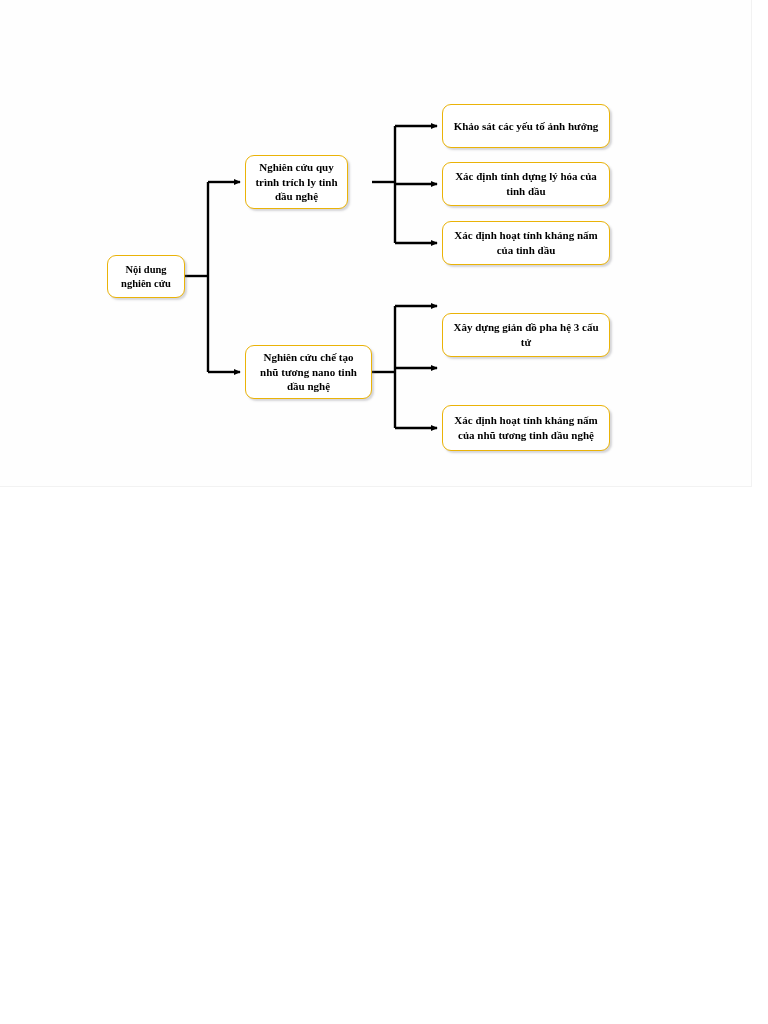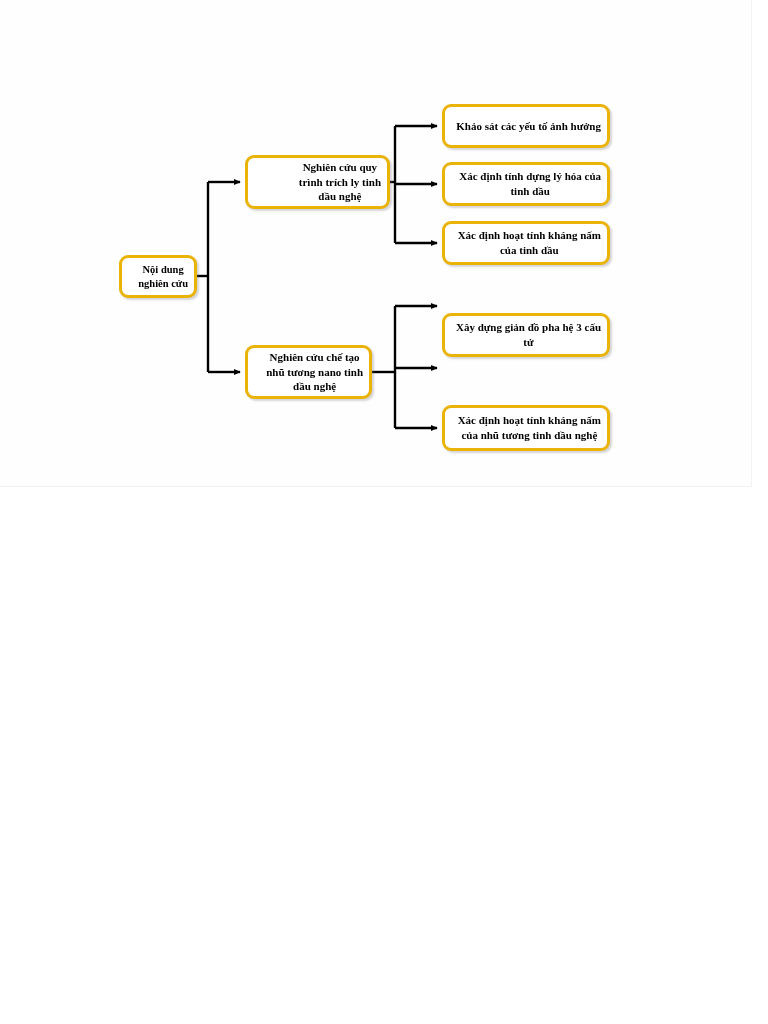--- a/index.html
+++ b/index.html
@@ -41,39 +41,39 @@
     top: 0;
     width: 768px;
     height: 520px;
   }
 
   
   .node {
     position: absolute;
     box-sizing: border-box;
     background: #ffffff;
-    border: 3px solid #eab308;
+    border: 1px solid #eab308;
     border-radius: 9px;
     display: flex;
     align-items: center;
-    justify-content: flex-end;
+    justify-content: center;
     text-align: center;
     color: #000000;
     font-weight: bold;
     line-height: 1.32;
     box-shadow: 2px 2px 2px rgba(120,120,130,0.30);
     z-index: 3;
   }
   .node-label {
     display: block;
     padding: 0 6px;
     white-space: pre-line;
   }
 
-  .node.root        { font-size: 10.5px; margin-left: 12px; }
+  .node.root        { font-size: 10.5px; }
   .node.branch      { font-size: 11px; }
   .node.leaf        { font-size: 11px; }
 </style>
 </head>
 <body>
 
 <div id="page-sheet"></div>
 
 <div id="diagram">
 
@@ -105,21 +105,21 @@
       <path d="M395,368 L437,368" marker-end="url(#arrow)"></path>
       <path d="M395,428 L437,428" marker-end="url(#arrow)"></path>
     </g>
   </svg>
 
   <div class="node root" style="left:107px; top:255px; width:78px; height:43px;">
     <span class="node-label">Nội dung
 nghiên cứu</span>
   </div>
 
-  <div class="node branch" style="left:245px; top:155px; width:145px; height:54px;">
+  <div class="node branch" style="left:245px; top:155px; width:103px; height:54px;">
     <span class="node-label">Nghiên cứu quy
 trình trích ly tinh
 dầu nghệ</span>
   </div>
 
   <div class="node branch" style="left:245px; top:345px; width:127px; height:54px;">
     <span class="node-label">Nghiên cứu chế tạo
 nhũ tương nano tinh
 dầu nghệ</span>
   </div>

